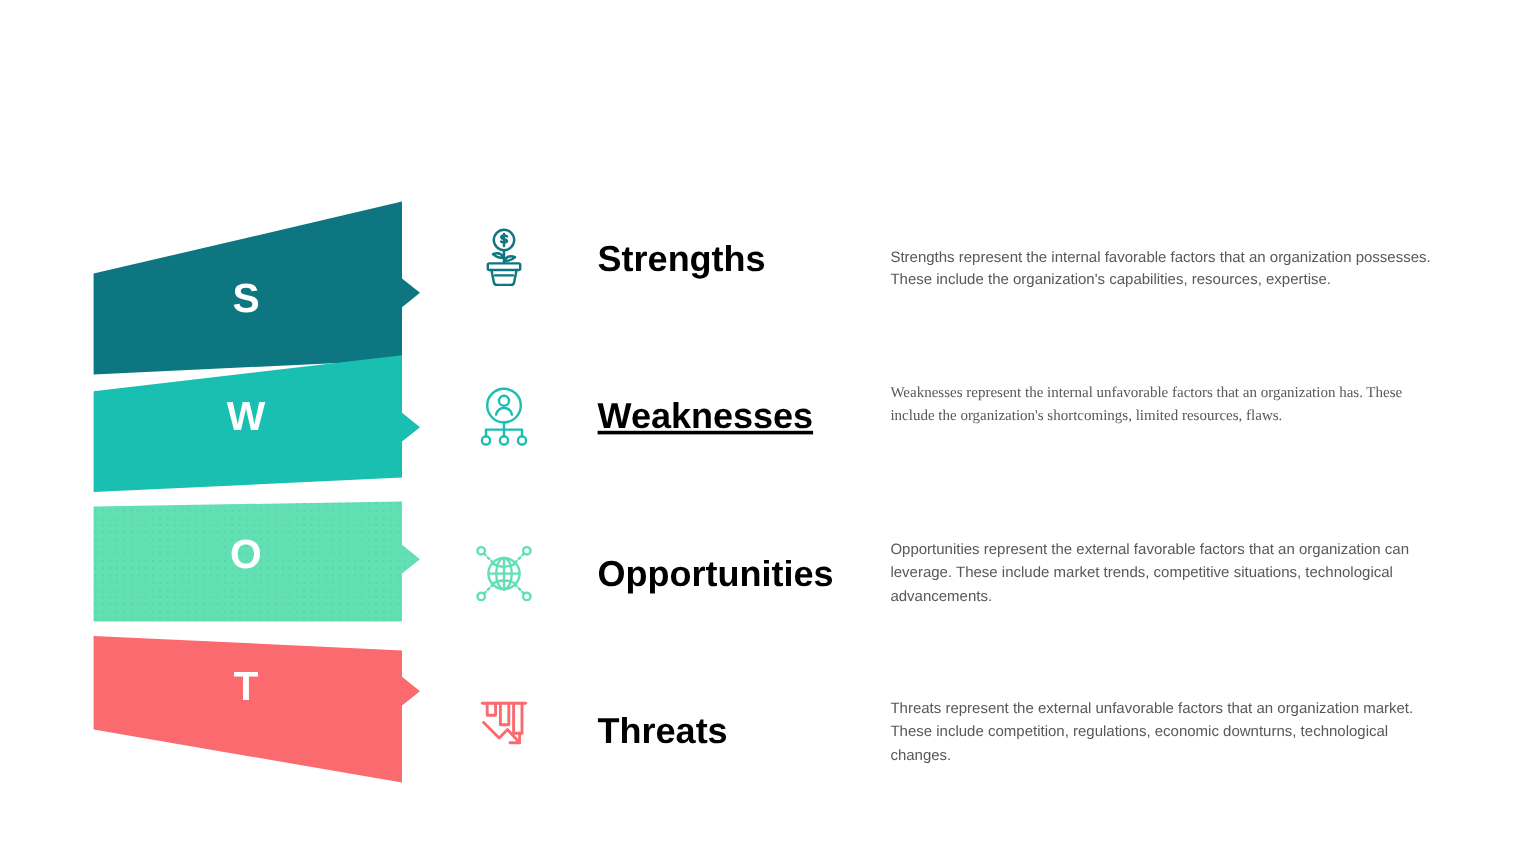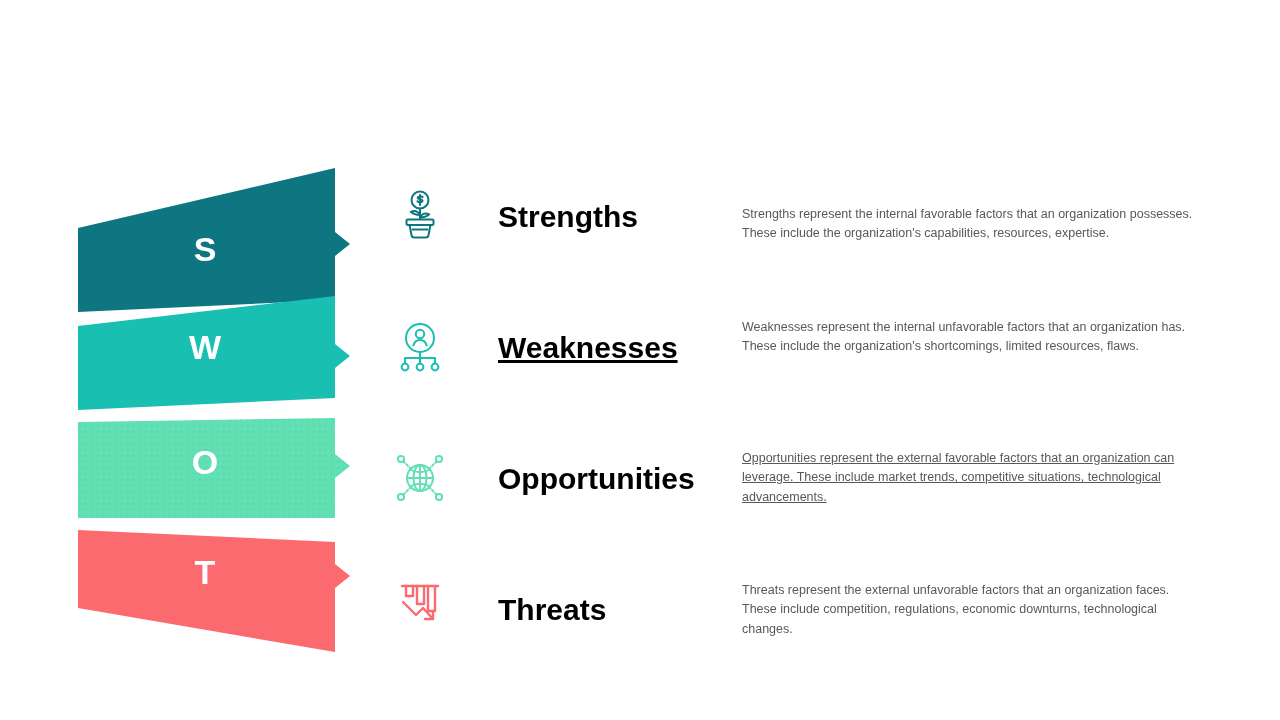--- a/index.html
+++ b/index.html
@@ -134,21 +134,21 @@
         <path d="M28,32 L28,38"></path>
         <path d="M13,43.5 L13,38 L43,38 L43,43.5"></path>
         <path d="M28,38 L28,43.5"></path>
         <circle cx="13" cy="47" r="3.4"></circle>
         <circle cx="28" cy="47" r="3.4"></circle>
         <circle cx="43" cy="47" r="3.4"></circle>
       </g>
     </svg>
   </div>
   <div class="row-heading" style="top:331px;text-decoration:underline;">Weaknesses</div>
-  <div class="row-desc" style="top:318px;">Weaknesses represent the internal unfavorable factors that an organization has. These include the organization's shortcomings, limited resources, flaws.</div>
+  <div class="row-desc" style="top:318px;font-family:Liberation Serif, serif;">Weaknesses represent the internal unfavorable factors that an organization has. These include the organization's shortcomings, limited resources, flaws.</div>
 
   <div class="icon-box" style="left:392px; top:450px;">
     <svg viewBox="0 0 56 56" width="56" height="56">
       <g fill="none" stroke="#62e0b3" stroke-width="2" stroke-linecap="round" stroke-linejoin="round">
         <circle cx="28" cy="28" r="13"></circle>
         <path d="M15,28 L41,28 M28,15 L28,41"></path>
         <ellipse cx="28" cy="28" rx="6.5" ry="13"></ellipse>
         <path d="M18.2,19.5 C21,21.2 24.4,22.2 28,22.2 C31.6,22.2 35,21.2 37.8,19.5"></path>
         <path d="M18.2,36.5 C21,34.8 24.4,33.8 28,33.8 C31.6,33.8 35,34.8 37.8,36.5"></path>
         <circle cx="9" cy="9" r="3.1"></circle>
@@ -156,30 +156,30 @@
         <circle cx="9" cy="47" r="3.1"></circle>
         <circle cx="47" cy="47" r="3.1"></circle>
         <path d="M11.3,11.3 L18.8,18.8" stroke-dasharray="2 2.4"></path>
         <path d="M44.7,11.3 L37.2,18.8" stroke-dasharray="2 2.4"></path>
         <path d="M11.3,44.7 L18.8,37.2" stroke-dasharray="2 2.4"></path>
         <path d="M44.7,44.7 L37.2,37.2" stroke-dasharray="2 2.4"></path>
       </g>
     </svg>
   </div>
   <div class="row-heading" style="top:462px;">Opportunities</div>
-  <div class="row-desc" style="top:449px;text-decoration:underline;">Opportunities represent the external favorable factors that an organization can leverage. These include market trends, competitive situations, technological advancements.</div>
+  <div class="row-desc" style="top:449px;">Opportunities represent the external favorable factors that an organization can leverage. These include market trends, competitive situations, technological advancements.</div>
 
   <div class="icon-box" style="left:392px; top:578px;">
     <svg viewBox="0 0 56 56" width="56" height="56">
       <g fill="none" stroke="#fa6a6e" stroke-width="2.4" stroke-linecap="round" stroke-linejoin="round">
         <path d="M10,8 L46,8"></path>
         <path d="M14,8 L14,18 L21,18 L21,8"></path>
         <path d="M25,8 L25,26 L32,26 L32,8"></path>
         <path d="M36,8 L36,33 L43,33 L43,8"></path>
         <path d="M11,24 L24,37 L31,30 L41,41"></path>
         <path d="M41,33 L41,41 L33,41"></path>
       </g>
     </svg>
   </div>
   <div class="row-heading" style="top:593px;text-align:right;">Threats</div>
-  <div class="row-desc" style="top:581px;">Threats represent the external unfavorable factors that an organization faces. These include competition, regulations, economic downturns, technological changes.</div>
+  <div class="row-desc" style="top:581px;">Threats represent the external unfavorable factors that an organization market. These include competition, regulations, economic downturns, technological changes.</div>
 
 </div>
 
 </body></html>

